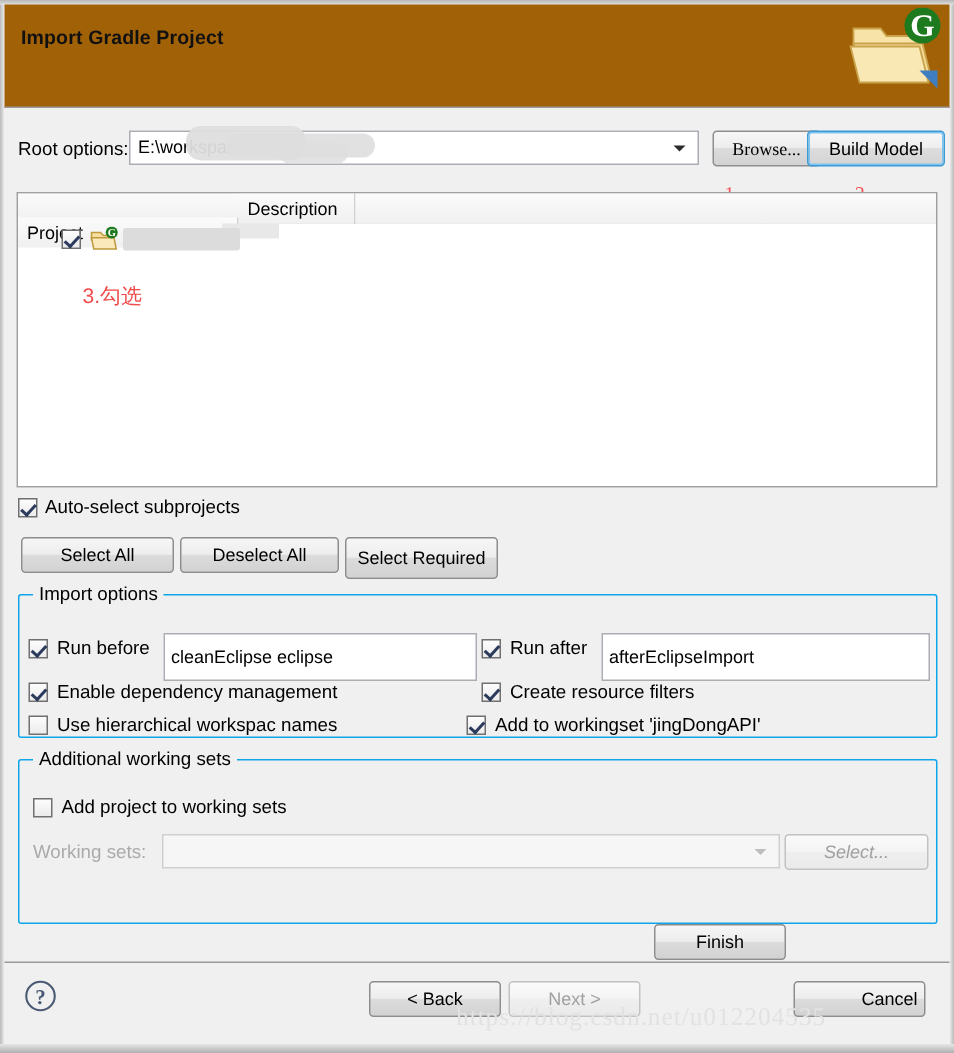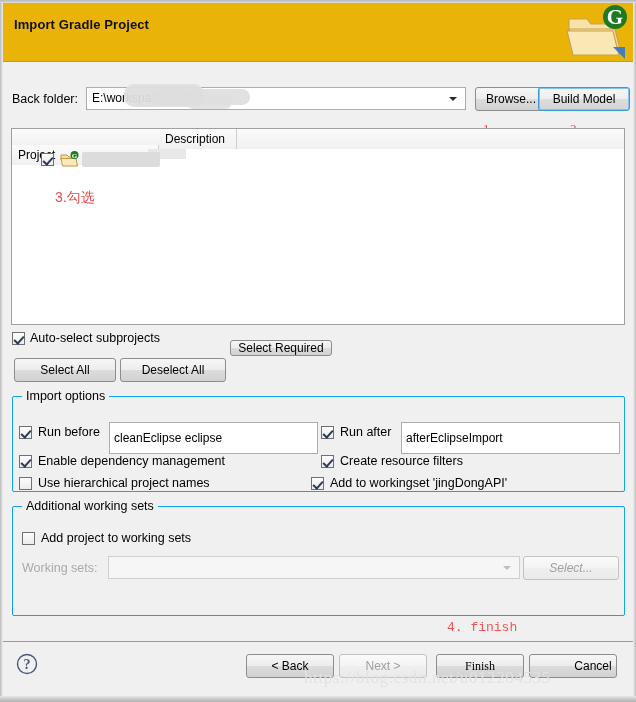--- a/index.html
+++ b/index.html
@@ -33,22 +33,22 @@
     position: absolute; right: 0; top: 3px; width: 3px; height: 695px;
     background: linear-gradient(to left, #b9b9b9, #efefef);
   }
   .win-bottom-edge {
     position: absolute; left: 0; bottom: 0; width: 636px; height: 6px;
     background: linear-gradient(to top, #b0b0b0, #e6e6e6);
   }
 
   
   .header {
-    position: absolute; left: 3px; top: 3px; width: 630px; height: 59px;
-    background: #eab308;
+    position: absolute; left: 3px; top: 3px; width: 630px; height: 69px;
+    background: #a16207;
     border-bottom: 1px solid #9a9a9a;
     box-sizing: border-box;
   }
   .title {
     position: absolute; left: 11px; top: 14px;
     font-size: 13px;
     font-weight: bold;
     color: #111;
     letter-spacing: 0.1px;
   }
@@ -109,21 +109,21 @@
     box-sizing: border-box;
     cursor: default;
   }
   .btn.disabled { color: #a0a0a0; border-color: #c2c2c2;
     background: linear-gradient(to bottom, #fafafa 0%, #f4f4f4 48%, #efefef 50%, #eaeaea 100%); }
   .btn.focus {
     border: 1px solid #3c9ad6;
     box-shadow: 0 0 0 1px #7fc3ef inset;
     background: linear-gradient(to bottom, #f7f7f7 0%, #eeeeee 48%, #dddddd 50%, #d4d4d4 100%);
   }
-  .btn-browse { left: 475px; top: 87px; width: 72px; height: 24px; }
+  .btn-browse { left: 475px; top: 87px; width: 72px; height: 24px; font-family: Liberation Serif, serif; }
   .btn-buildmodel { left: 538px; top: 87px; width: 92px; height: 24px; }
 
   
   .anno {
     position: absolute;
     color: #f05050;
     font-family: "Liberation Serif", serif;
     font-size: 13px;
     white-space: nowrap;
   }
@@ -206,21 +206,21 @@
   }
 
   
   .autosel {
     position: absolute; left: 12px; top: 331px;
     display: flex; align-items: center; gap: 5px;
     font-size: 12.5px;
   }
   .btn-selall   { left: 14px;  top: 358px; width: 102px; height: 24px; }
   .btn-deselall { left: 120px; top: 358px; width: 106px; height: 24px; }
-  .btn-selreq   { left: 230px; top: 340px; width: 102px; height: 16px; }
+  .btn-selreq   { left: 230px; top: 358px; width: 102px; height: 28px; }
 
   
   .group {
     position: absolute;
     border: 1px solid #0ea5e9;
     border-radius: 2px;
     box-sizing: border-box;
   }
   .group-legend {
     position: absolute;
@@ -287,21 +287,21 @@
   .bottom-bar {
     position: absolute; left: 3px; top: 642px; width: 630px; height: 54px;
     background: #f0f0f0;
   }
   .help-icon {
     position: absolute; left: 16px; top: 653px;
     width: 22px; height: 22px;
   }
   .btn-back   { left: 246px; top: 654px; width: 88px; height: 24px; }
   .btn-next   { left: 339px; top: 654px; width: 88px; height: 24px; }
-  .btn-finish { left: 436px; top: 654px; width: 88px; height: 24px; font-family: Liberation Serif, serif; }
+  .btn-finish { left: 436px; top: 616px; width: 88px; height: 24px; }
   .btn-cancel { left: 529px; top: 654px; width: 88px; height: 24px; padding-left: 40px; }
 
   .watermark {
     position: absolute; left: 304px; top: 668px;
     font-family: "Liberation Serif", serif;
     font-size: 17px;
     color: #e2e2e2;
     letter-spacing: 0.6px;
     white-space: nowrap;
     pointer-events: none;
@@ -324,21 +324,21 @@
         <path d="M6,14 L24,14 L28,19 L52,19 L52,26 L6,26 Z" fill="#f7e3a8" stroke="#c9a24a" stroke-width="1.2"></path>
         <path d="M6,24 L52,24 L58,48 L12,48 Z" fill="#f5dd99" stroke="#c9a24a" stroke-width="1.2"></path>
         <path d="M4,26 L50,26 L56,50 L10,50 Z" fill="#f9e8b4" stroke="#c9a24a" stroke-width="1.2"></path>
         <circle cx="52" cy="12" r="12" fill="#1e7a1e"></circle>
         <text x="52" y="19" font-family="Liberation Serif, serif" font-size="21" font-weight="bold" fill="#ffffff" text-anchor="middle">G</text>
         <path d="M50,42 L62,42 L62,54 Z" fill="#3f7fc1"></path>
       </svg>
     </div>
   </div>
 
-  <div class="rootrow-label">Back folder:</div>
+  <div class="rootrow-label">Root options:</div>
 
   <div class="combo">
     <div class="combo-text">E:\workspac</div>
     <div class="combo-arrow">
       <div class="tri-down"></div>
     </div>
   </div>
   <div class="redact r1"></div>
   <div class="redact r2"></div>
   <div class="redact r3"></div>
@@ -403,21 +403,21 @@
     <span>Enable dependency management</span>
   </div>
 
   <div class="chkline cl-createres">
     <span class="cb checked"></span>
     <span>Create resource filters</span>
   </div>
 
   <div class="chkline cl-hier">
     <span class="cb"></span>
-    <span>Use hierarchical project names</span>
+    <span>Use hierarchical workspac names</span>
   </div>
 
   <div class="chkline cl-addws">
     <span class="cb checked"></span>
     <span>Add to workingset 'jingDongAPI'</span>
   </div>
 
   <div class="group grp-working">
     <div class="group-legend">Additional working sets</div>
   </div>

